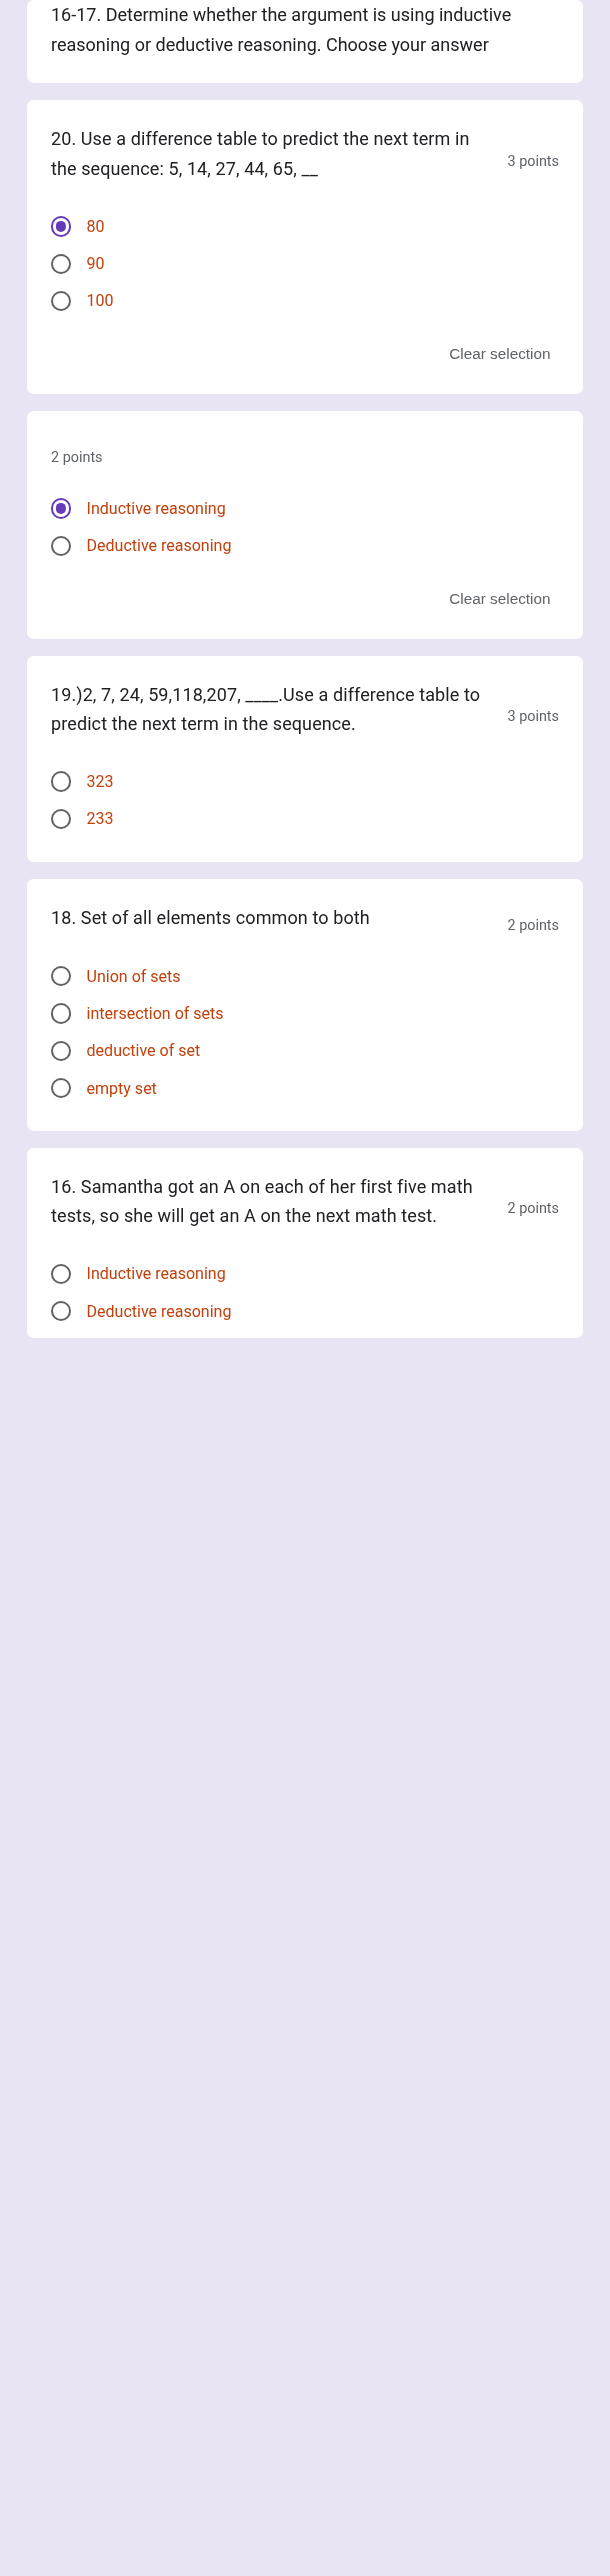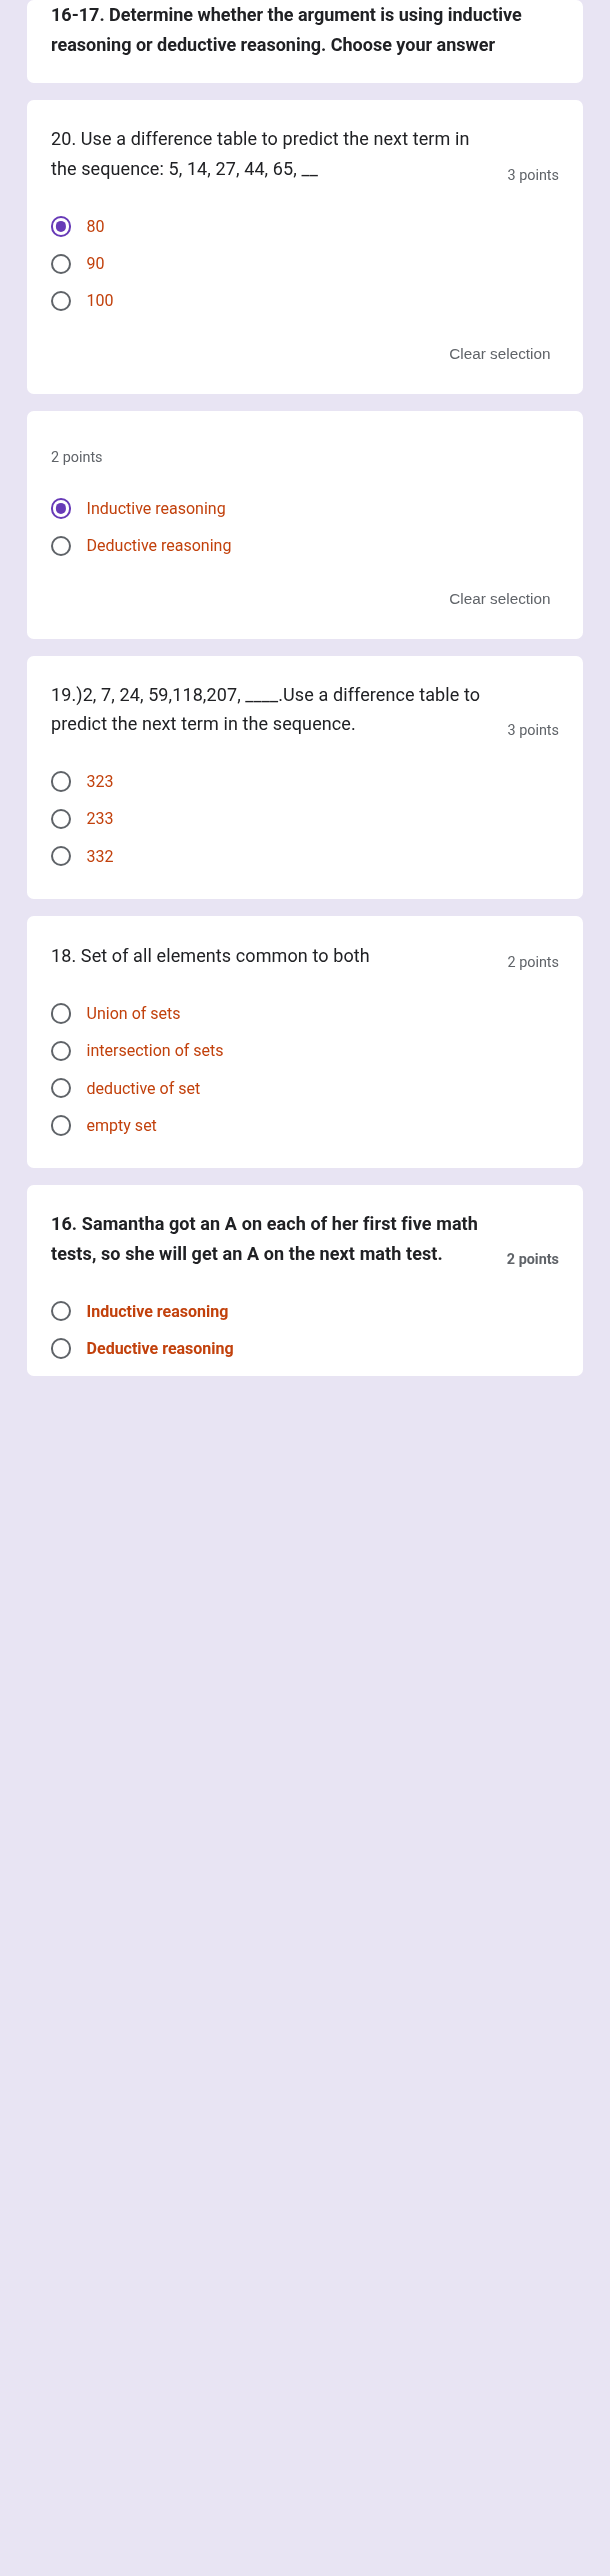--- a/index.html
+++ b/index.html
@@ -11,21 +11,21 @@
     }
     .card {
       background: #fff;
       border-radius: 6.8px;
       padding: 24px 24px 24px 24px;
       margin-bottom: 17px;
     }
     .question-header {
       display: flex;
       justify-content: space-between;
-      align-items: flex-end;
+      align-items: center;
       gap: 13.6px;
     }
     .question-text {
       font-size: 18px;
       color: #202124;
       line-height: 1.65;
       flex: 1;
       letter-spacing: 0.1px;
     }
     .points {
@@ -86,21 +86,20 @@
     .instruction-card {
       background: #fff;
       border-radius: 6.8px;
       padding: 0 24px 24px 24px;
       margin-bottom: 17px;
     }
     .instruction-text {
       font-size: 18px;
       color: #202124;
       line-height: 1.65;
-      font-weight: bold;
     }
   </style>
 </head>
 <body>
 
 <div class="instruction-card">
   <div class="instruction-text">16-17. Determine whether the argument is using inductive reasoning or deductive reasoning. Choose your answer</div>
 </div>
 
 <div class="card">
@@ -153,24 +152,20 @@
   </div>
   <div class="options">
     <div class="option">
       <div class="radio"></div>
       <span class="option-label">323</span>
     </div>
     <div class="option">
       <div class="radio"></div>
       <span class="option-label">233</span>
     </div>
-    <div class="option">
-      <div class="radio"></div>
-      <span class="option-label">332</span>
-    </div>
   </div>
 </div>
 
 <div class="card">
   <div class="question-header">
     <div class="question-text">18. Set of all elements common to both</div>
     <div class="points">2 points</div>
   </div>
   <div class="options">
     <div class="option">
@@ -185,21 +180,21 @@
       <div class="radio"></div>
       <span class="option-label">deductive of set</span>
     </div>
     <div class="option">
       <div class="radio"></div>
       <span class="option-label">empty set</span>
     </div>
   </div>
 </div>
 
-<div class="card" style="padding-bottom:8.5px;font-weight:bold;">
+<div class="card" style="padding-bottom:8.5px;">
   <div class="question-header">
     <div class="question-text">16. Samantha got an A on each of her first five math tests, so she will get an A on the next math test.</div>
     <div class="points">2 points</div>
   </div>
   <div class="options">
     <div class="option">
       <div class="radio"></div>
       <span class="option-label">Inductive reasoning</span>
     </div>
     <div class="option">

